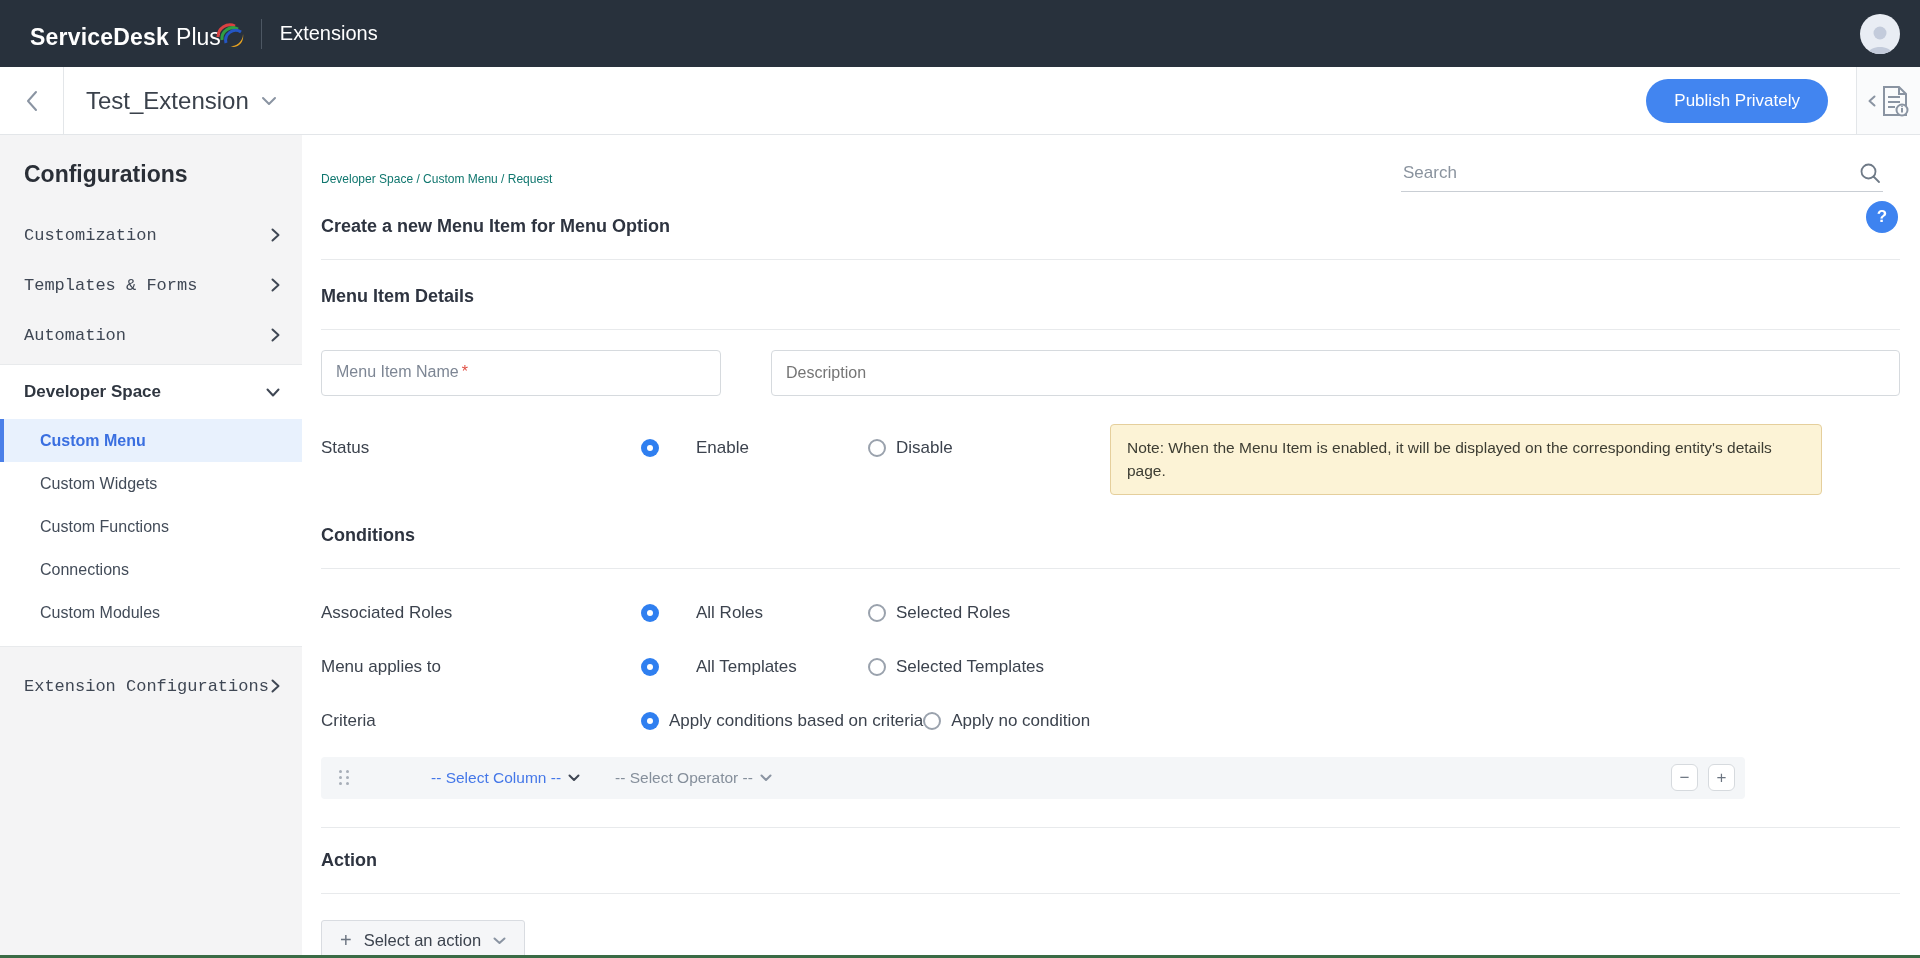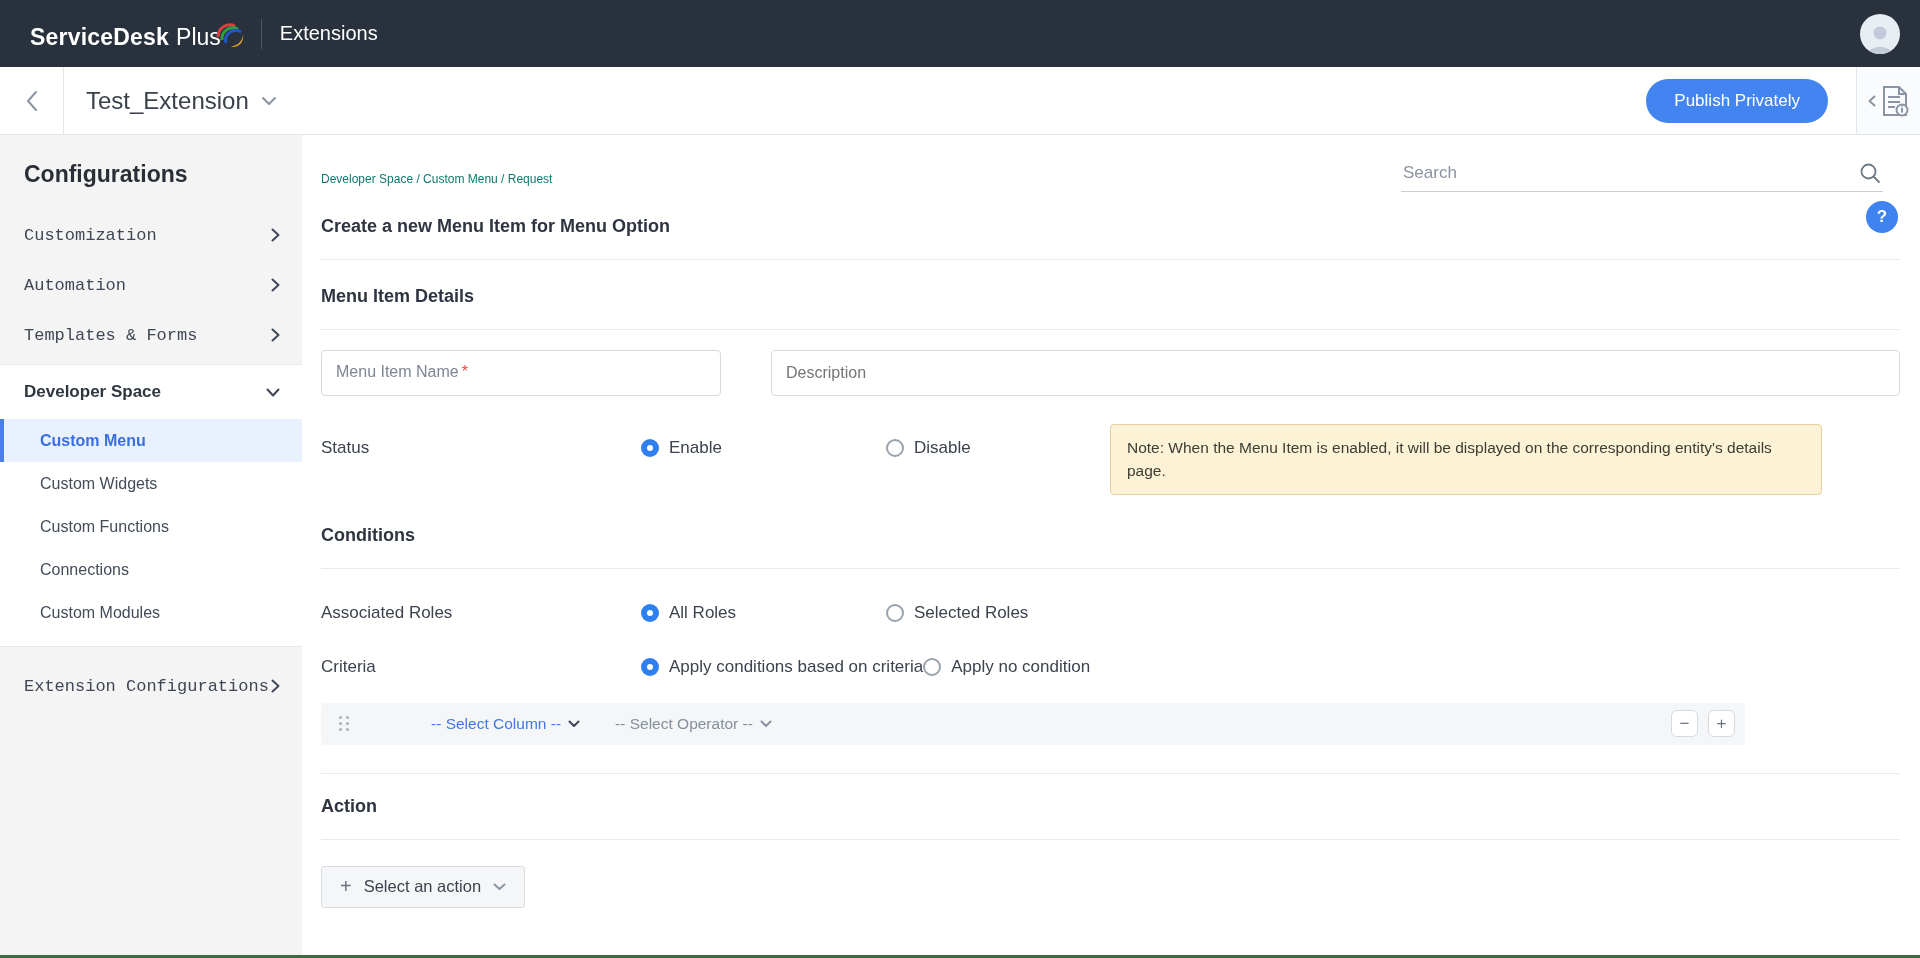--- a/index.html
+++ b/index.html
@@ -62,21 +62,21 @@
   .field input { width:100%; height:100%; border:1px solid #d6dade; border-radius:4px; font-size:16px; font-family:inherit; color:#3c434e; padding:0 14px; outline:none; }
   .field .ph { position:absolute; left:15px; top:13px; font-size:16px; color:#7d8694; pointer-events:none; }
   .field .req { color:#e04f44; margin-left:3px; }
   .field.name { width:400px; }
   .field.desc { flex:1;padding-left:32px; }
 
   
   .form-row { display:flex; align-items:center; margin-top:34px; }
   .row-label { width:320px; font-size:17px; color:#3c434e; flex:0 0 auto; }
   .opt { display:flex; align-items:center; cursor:pointer; }
-  .opt.colw { width:245px; }
+  .opt.colw { width:227px;gap:27px; }
   .opt + .opt { margin-left:0; }
   .radio { width:18px; height:18px; border-radius:50%; border:2px solid #9aa2ad; background:#fff; margin-right:10px; position:relative; flex:0 0 auto; }
   .radio.selected { border:none; background:#2f7ff0; }
   .radio.selected::after { content:""; position:absolute; width:6px; height:6px; border-radius:50%; background:#fff; left:6px; top:6px; }
   .opt-label { font-size:17px; color:#3c434e; }
 
   
   .status-row { display:flex; align-items:flex-start; margin-top:28px; }
   .status-row .row-label, .status-row .opt { margin-top:14px; }
   .note-box { margin-left:auto; margin-right:78px; width:712px; background:#fcf3d6; border:1px solid #e5cf9c; border-radius:4px; padding:11px 16px; font-size:15.5px; color:#3d3d33; line-height:1.5; }
@@ -168,27 +168,27 @@
     <nav class="sidebar">
       <div class="side-head">Configurations</div>
 
       <div class="side-item">
         <span>Customization</span>
         <svg width="9" height="14" viewBox="0 0 9 14">
             <path class="chev" d="M1.5 1.5 L7.5 7 L1.5 12.5"></path>
           </svg>
       </div>
       <div class="side-item">
-        <span>Automation</span>
+        <span>Templates &amp; Forms</span>
         <svg width="9" height="14" viewBox="0 0 9 14">
             <path class="chev" d="M1.5 1.5 L7.5 7 L1.5 12.5"></path>
           </svg>
       </div>
       <div class="side-item">
-        <span>Templates &amp; Forms</span>
+        <span>Automation</span>
         <svg width="9" height="14" viewBox="0 0 9 14">
             <path class="chev" d="M1.5 1.5 L7.5 7 L1.5 12.5"></path>
           </svg>
       </div>
 
       <div class="dev-block">
         <div class="dev-head">
           <span>Developer Space</span>
           <svg width="14" height="9" viewBox="0 0 14 9">
               <path class="chev" d="M1.5 1.5 L7 7.5 L12.5 1.5"></path>
@@ -271,20 +271,31 @@
         <label class="opt colw">
           <span class="radio selected"></span>
           <span class="opt-label">All Roles</span>
         </label>
         <label class="opt">
           <span class="radio"></span>
           <span class="opt-label">Selected Roles</span>
         </label>
       </div>
 
+      <div class="form-row">
+        <div class="row-label">Menu applies to</div>
+        <label class="opt colw">
+          <span class="radio selected"></span>
+          <span class="opt-label">All Templates</span>
+        </label>
+        <label class="opt">
+          <span class="radio"></span>
+          <span class="opt-label">Selected Templates</span>
+        </label>
+      </div>
 
       <div class="form-row">
         <div class="row-label">Criteria</div>
         <label class="opt" style="">
           <span class="radio selected"></span>
           <span class="opt-label">Apply conditions based on criteria</span>
         </label>
         <label class="opt">
           <span class="radio"></span>
           <span class="opt-label">Apply no condition</span>

